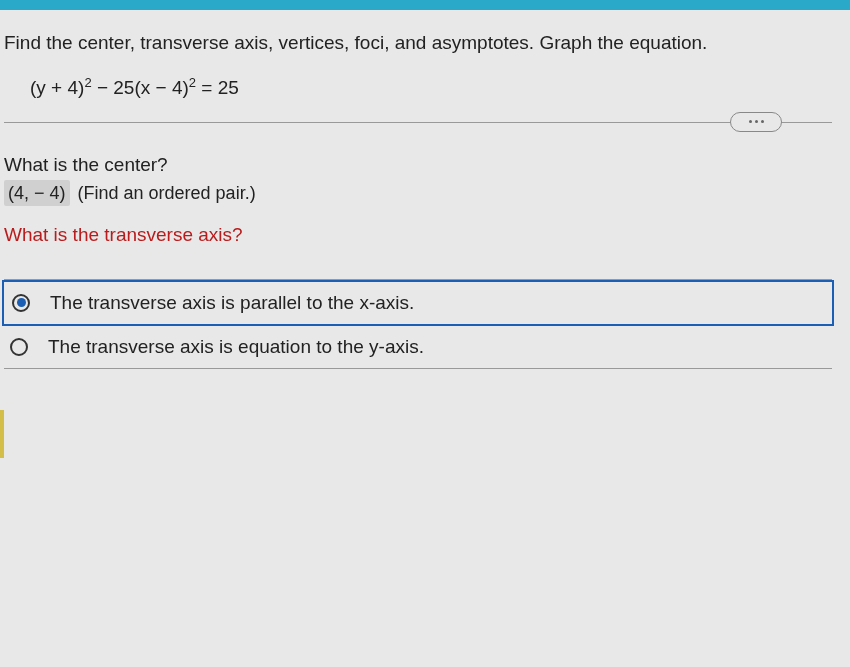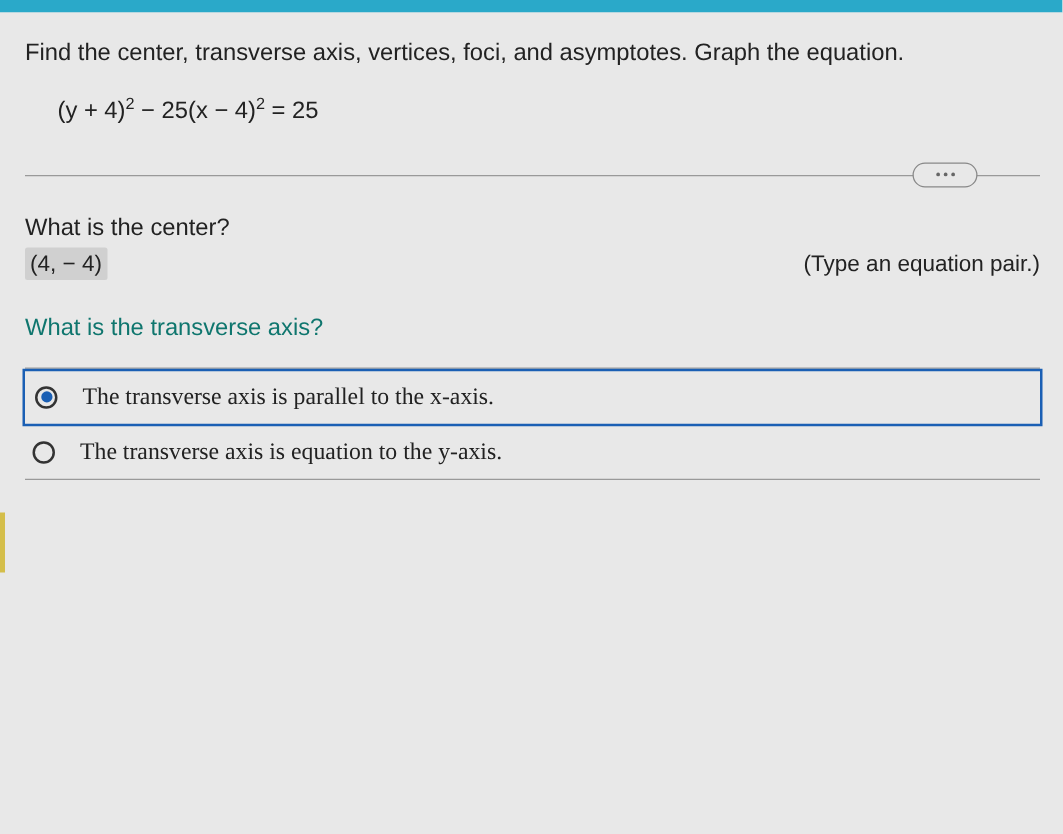--- a/index.html
+++ b/index.html
@@ -9,35 +9,35 @@
       width: 850px;
       height: 667px;
       position: relative;
     }
     .top-bar {
       width: 100%;
       height: 10px;
       background: #2aa9c9;
     }
     .content {
-      padding: 20px 18px 0 20px;
+      padding: 20px 18px 0 4px;
       background: #e8e8e8;
       position: relative;
     }
     .problem-statement {
       font-size: 19px;
       color: #222;
       line-height: 1.4;
       margin-bottom: 18px;
     }
     .equation {
       font-size: 19px;
       color: #222;
       padding-left: 26px;
-      margin-bottom: 28px;
+      margin-bottom: 11px;
       font-family: Arial, sans-serif;
     }
     .equation sup {
       font-size: 13px;
       vertical-align: super;
     }
     .divider-row {
       position: relative;
       height: 24px;
       margin-bottom: 20px;
@@ -77,49 +77,47 @@
     }
     .question-text {
       font-size: 19px;
       color: #222;
       margin-bottom: 4px;
     }
     .answer-row {
       display: flex;
       align-items: baseline;
       gap: 8px;
-      margin-bottom: 28px;
-      justify-content: space-between;
+      margin-bottom: 18px;
     }
     .answer-input {
       display: inline-block;
       background: #d0d0d0;
       padding: 3px 4px 2px 4px;
       font-size: 18px;
       color: #222;
       border-radius: 2px;
     }
     .hint-text {
       font-size: 18px;
       color: #222;
     }
     .question-text2 {
       font-size: 19px;
-      color: #0f766e;
-      margin-bottom: 20px;
+      color: #b91c1c;
+      margin-bottom: 33px;
     }
     .radio-group {
       border-top: 1px solid #999;
     }
     .radio-row {
       display: flex;
       align-items: center;
       padding: 10px 0 10px 6px;
       border-bottom: 1px solid #999;
-      font-family: Liberation Serif, serif;
     }
     .radio-row.selected {
       border: 2px solid #1a5fb4;
       border-left: 2px solid #1a5fb4;
       border-right: 2px solid #1a5fb4;
       margin-left: -2px;
       margin-right: -2px;
       padding-left: 8px;
     }
     .radio-outer {
@@ -172,21 +170,21 @@
           <div class="dot"></div>
           <div class="dot"></div>
       </div>
     </div>
   </div>
 
   <div class="question-text">What is the center?</div>
 
   <div class="answer-row">
     <span class="answer-input">(4, − 4)</span>
-    <span class="hint-text">(Type an equation pair.)</span>
+    <span class="hint-text">(Find an ordered pair.)</span>
   </div>
 
   <div class="question-text2">What is the transverse axis?</div>
 
   <div class="radio-group">
     <div class="radio-row selected">
       <div class="radio-outer">
         <div class="radio-inner"></div>
       </div>
       <span class="radio-label">The transverse axis is parallel to the x-axis.</span>

